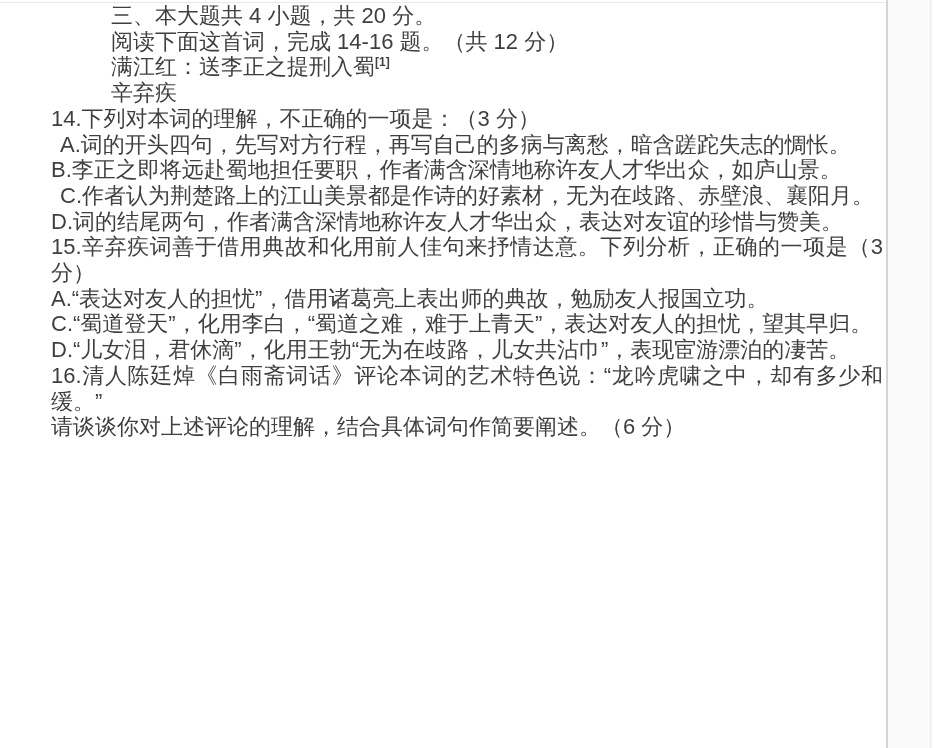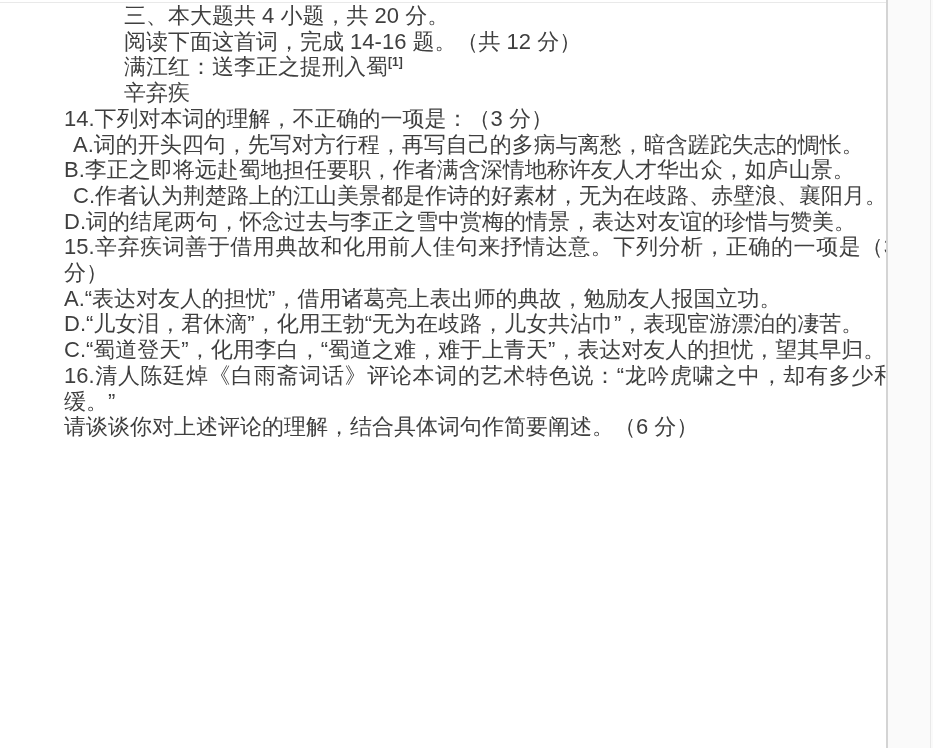--- a/index.html
+++ b/index.html
@@ -24,21 +24,21 @@
   .right-gutter{
     position:absolute;top:0;right:0;width:47px;height:748px;
     background:var(--gutter-bg);
     border-left:2px solid var(--divider);
   }
   .right-edge-line{
     position:absolute;top:0;right:2px;width:1px;height:748px;
     background:var(--hairline);
   }
   .content{
-    position:absolute;top:3px;left:64px;width:832px;
+    position:absolute;top:3px;left:51px;width:832px;
     font-size:22px;line-height:25.7px;
     text-align:justify;
     text-justify:inter-ideograph;
   }
   .content p{margin:0;padding:0;}
   .ind{text-indent:60px;}
   .half{text-indent:9px;}
   sup{
     font-weight:bold;
     font-size:12px;
@@ -55,25 +55,25 @@
 
   <div class="content">
     <p class="ind">三、本大题共 4 小题，共 20 分。</p>
     <p class="ind">阅读下面这首词，完成 14-16 题。（共 12 分）</p>
     <p class="ind">满江红：送李正之提刑入蜀<sup>[1]</sup></p>
     <p class="ind">辛弃疾</p>
     <p>14.下列对本词的理解，不正确的一项是：（3 分）</p>
     <p class="half">A.词的开头四句，先写对方行程，再写自己的多病与离愁，暗含蹉跎失志的惆怅。</p>
     <p>B.李正之即将远赴蜀地担任要职，作者满含深情地称许友人才华出众，如庐山景。</p>
     <p class="half">C.作者认为荆楚路上的江山美景都是作诗的好素材，无为在歧路、赤壁浪、襄阳月。</p>
-    <p>D.词的结尾两句，怀念过去与李正之雪中赏梅的情景，表达对友谊的珍惜与赞美。</p>
+    <p>D.词的结尾两句，作者满含深情地称许友人才华出众，表达对友谊的珍惜与赞美。</p>
     <p>15.辛弃疾词善于借用典故和化用前人佳句来抒情达意。下列分析，正确的一项是（3 分）</p>
     <p>A.“表达对友人的担忧”，借用诸葛亮上表出师的典故，勉励友人报国立功。</p>
+    <p>C.“蜀道登天”，化用李白，“蜀道之难，难于上青天”，表达对友人的担忧，望其早归。</p>
     <p>D.“儿女泪，君休滴”，化用王勃“无为在歧路，儿女共沾巾”，表现宦游漂泊的凄苦。</p>
-    <p>C.“蜀道登天”，化用李白，“蜀道之难，难于上青天”，表达对友人的担忧，望其早归。</p>
     <p>16.清人陈廷焯《白雨斋词话》评论本词的艺术特色说：“龙吟虎啸之中，却有多少和缓。”</p>
     <p>请谈谈你对上述评论的理解，结合具体词句作简要阐述。（6 分）</p>
   </div>
 
   <div class="right-gutter">
     <div class="right-edge-line"></div>
   </div>
 </div>
 
 </body></html>

